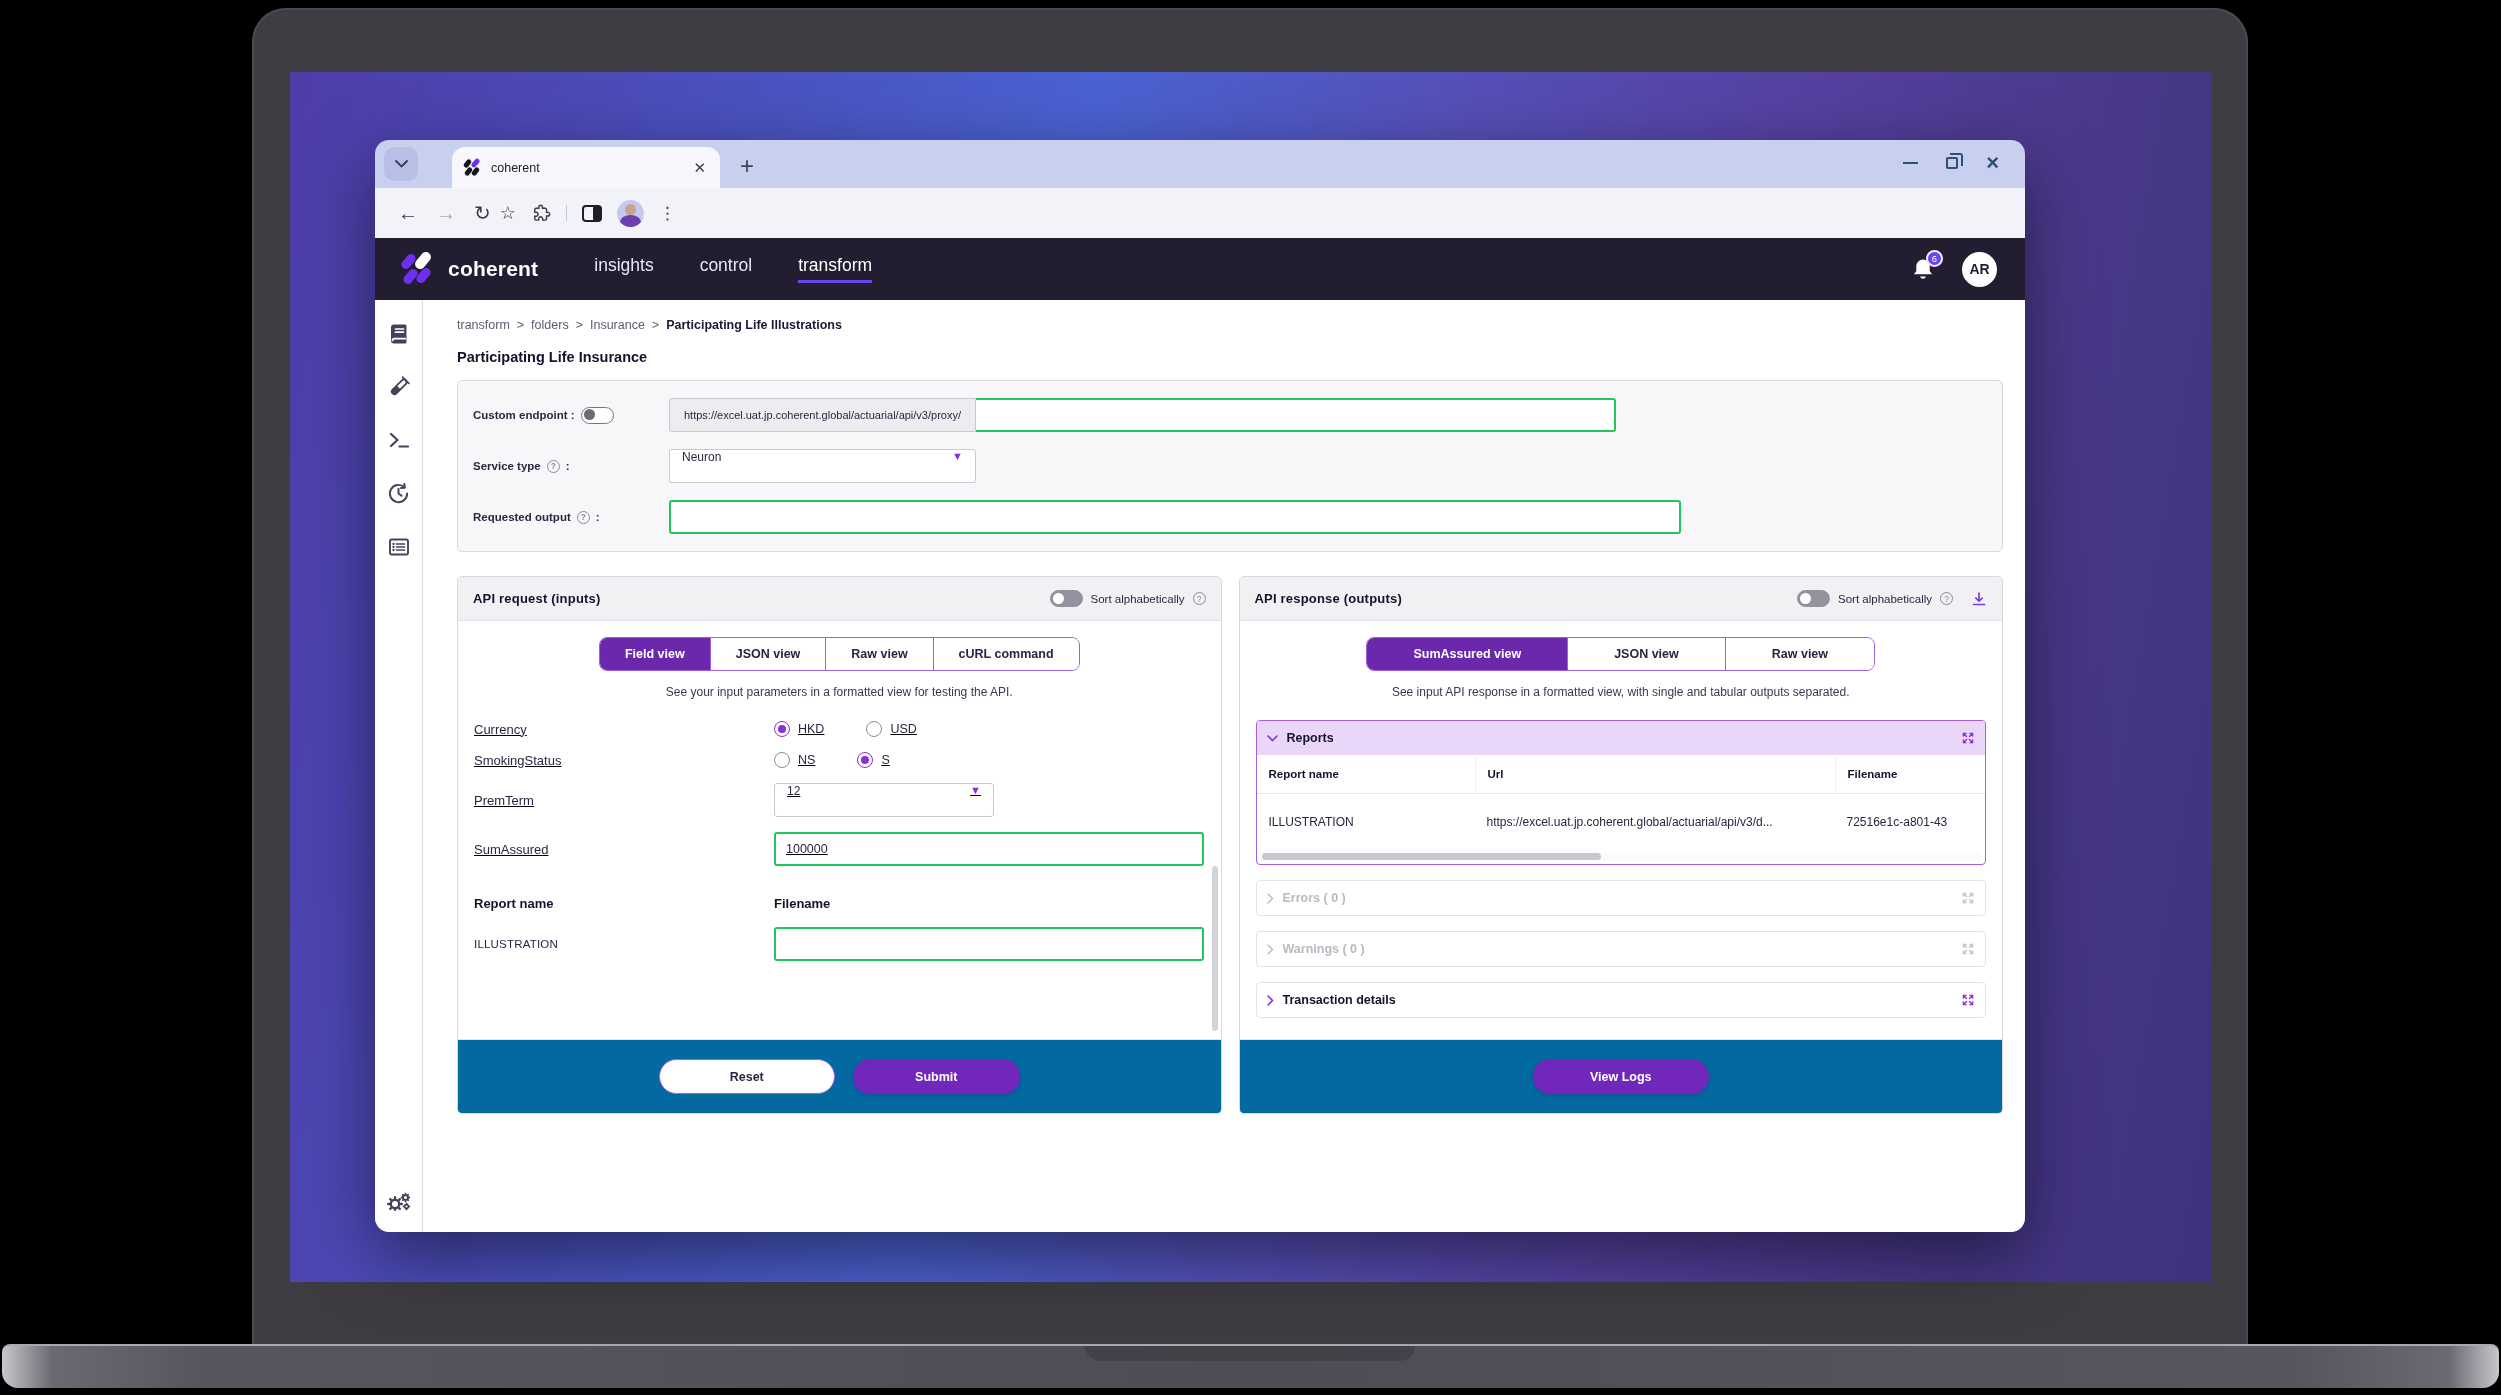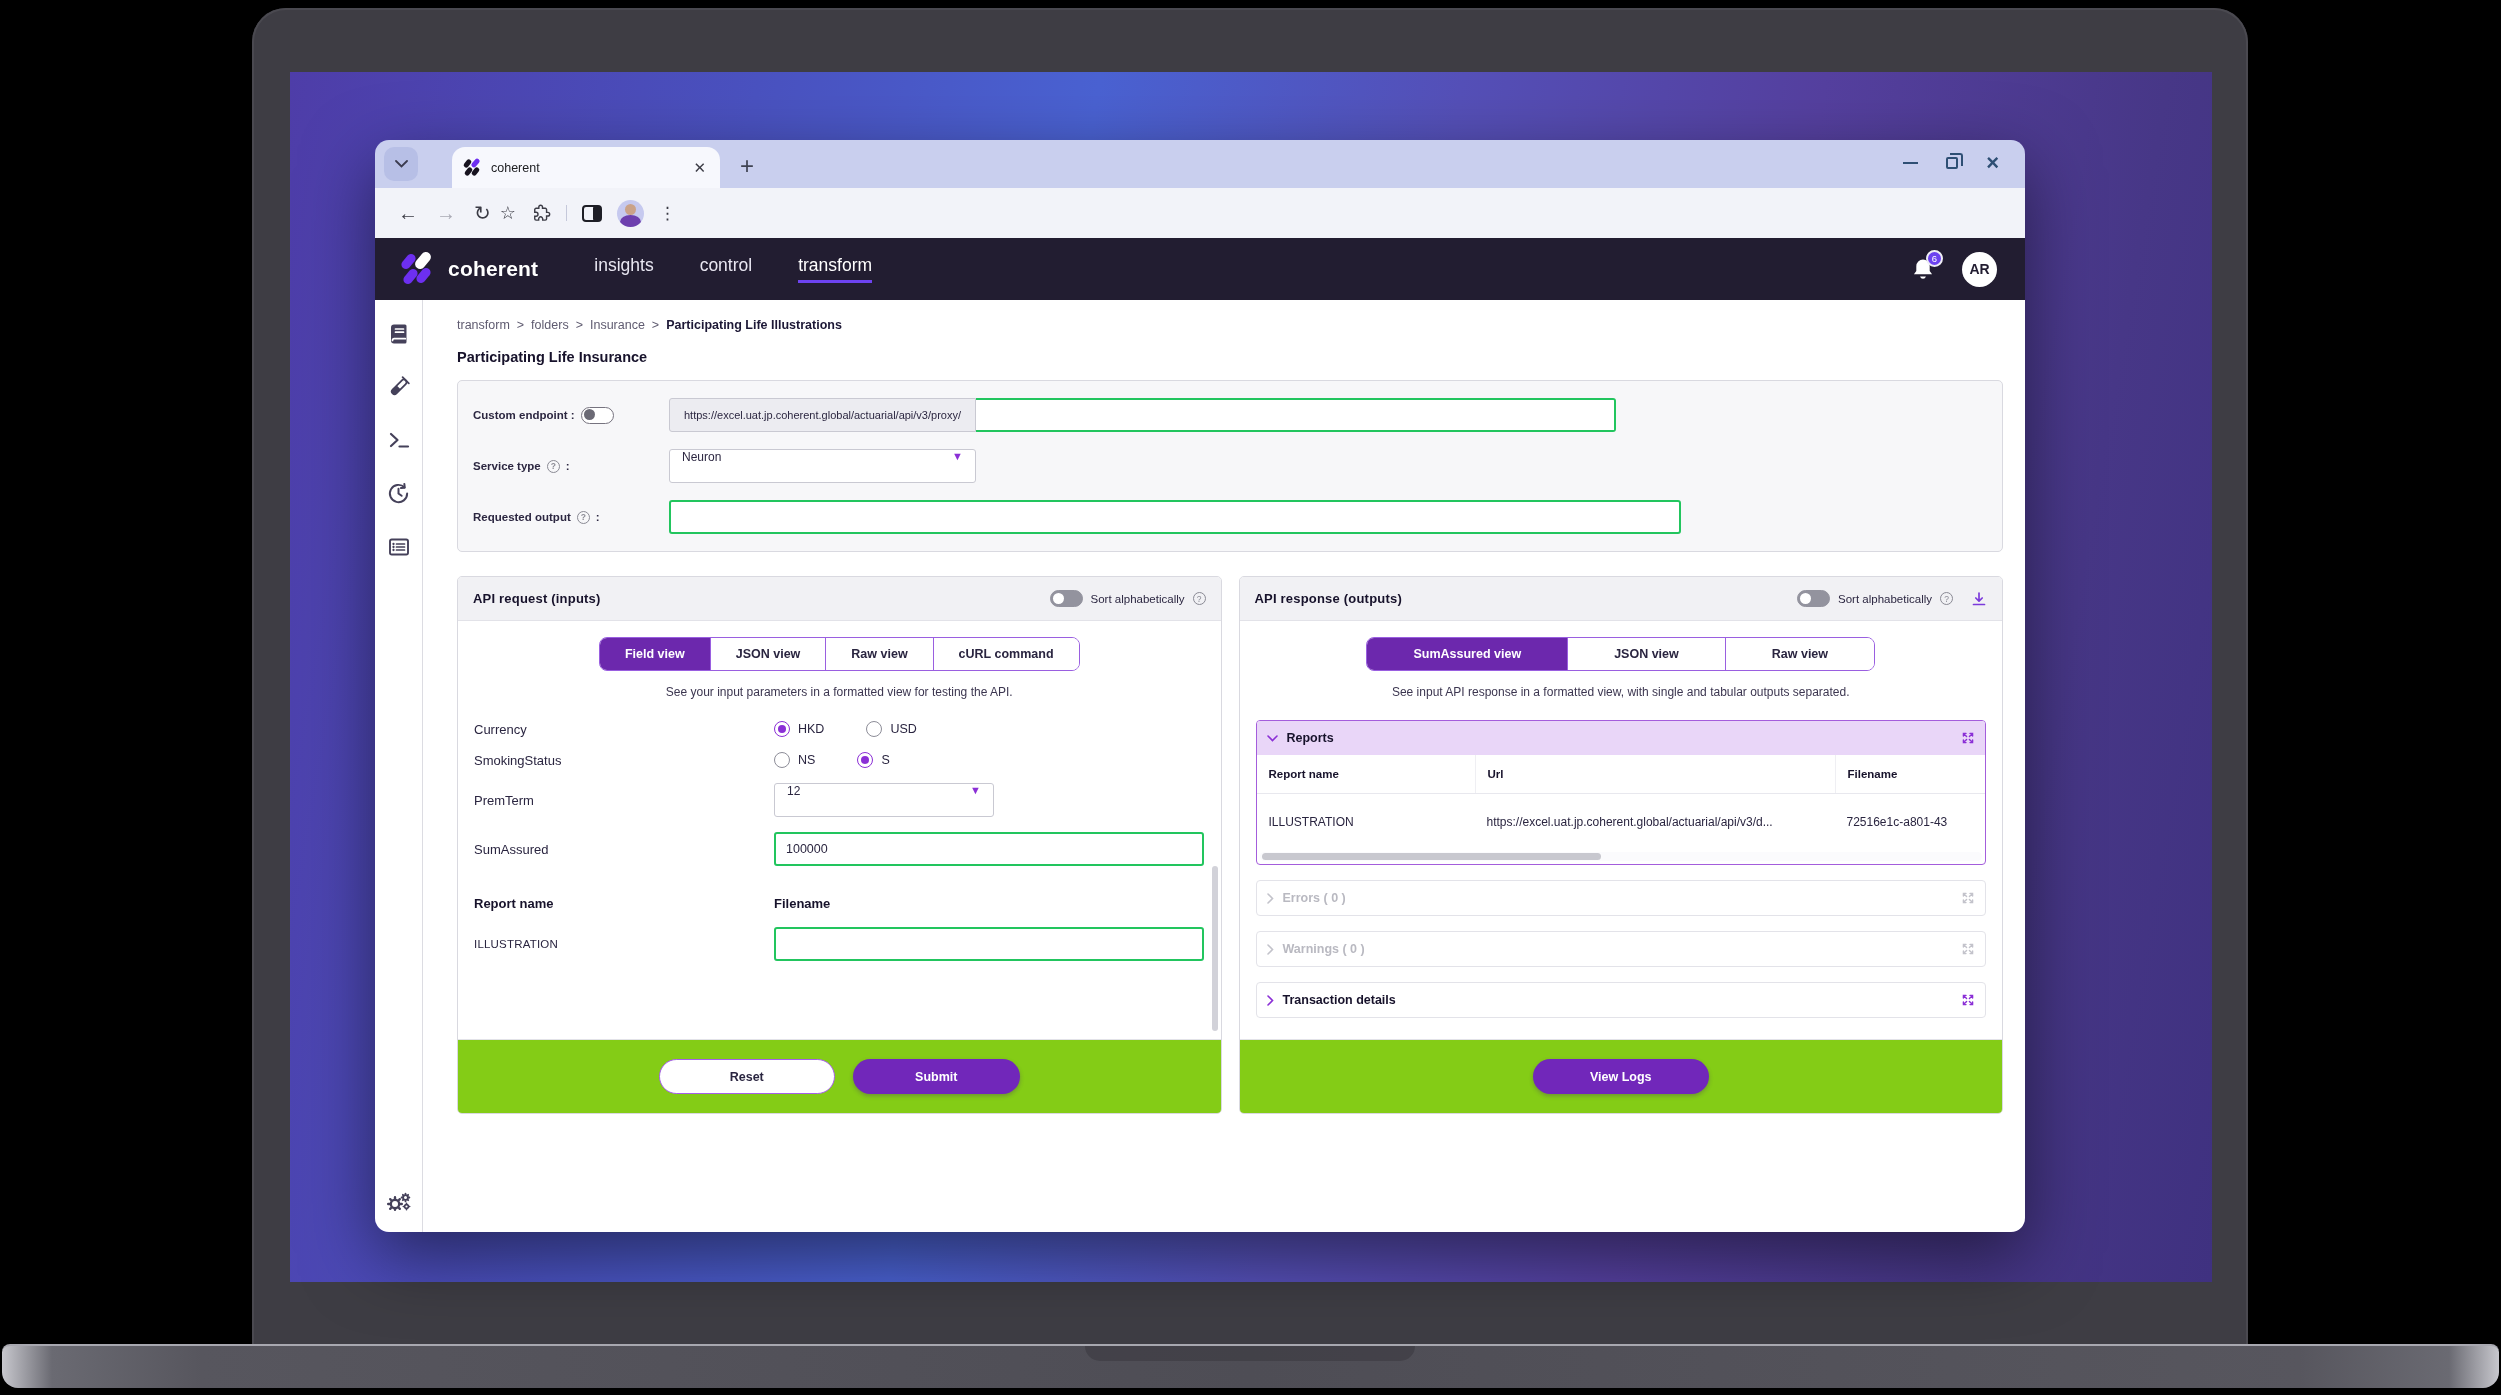--- a/index.html
+++ b/index.html
@@ -126,36 +126,36 @@
   .panel-body { flex:1; padding:16px; position:relative; min-height:0; }
   .tabs { display:flex; justify-content:center; }
   .tabbar { display:inline-flex; border:1.5px solid #9a5fe0; border-radius:8px; overflow:hidden; }
   .seg { padding:9px 25px; font-size:12.5px; font-weight:bold; color:#2a2540; background:#fff; cursor:pointer; }
   .seg + .seg { border-left:1.5px solid #9a5fe0; }
   .seg.on { background:#6c28ad; color:#fff; }
   .seg.wide { padding:9px 46px; }
   .panel-desc { text-align:center; font-size:12px; color:#3c3650; margin-top:14px; }
 
   .fields { margin-top:22px; }
-  .frow { display:grid; grid-template-columns:300px 1fr; align-items:center; margin-bottom:15px; }
+  .frow { display:grid; grid-template-columns:300px 1fr; align-items:center; margin-bottom:15px;text-decoration:underline; }
   .fname { font-size:13px; color:#2a2540; }
   .radios { display:flex; gap:42px; }
   .radio-opt { display:flex; align-items:center; gap:8px; font-size:12.5px; color:#2a2540; cursor:pointer; }
   .radio { width:16px; height:16px; border:1.5px solid #8d8d98; border-radius:50%; background:#fff; position:relative; }
   .radio.on { border-color:#8b2fd6; }
   .radio.on::after { content:""; position:absolute; inset:3px; border-radius:50%; background:#8b2fd6; }
   .prem-select { width:220px; }
   .sum-input { width:430px; }
   .rpt-head { margin-top:30px; display:grid; grid-template-columns:300px 1fr; }
   .rpt-head span { font-size:13px; font-weight:bold; color:#17122b; }
   .rpt-row { margin-top:16px; display:grid; grid-template-columns:300px 1fr; align-items:center; }
   .rpt-name { font-size:11.5px; color:#2a2540; letter-spacing:.2px; }
   .vscroll { position:absolute; right:3px; top:245px; width:6px; height:165px; border-radius:3px; background:#d2d2d9; }
 
-  .panel-footer { height:74px; background:#84cc16; border-top:1px solid #e2e2e8; display:flex;
+  .panel-footer { height:74px; background:#0369a1; border-top:1px solid #e2e2e8; display:flex;
                   align-items:center; justify-content:center; gap:18px; flex:0 0 auto; }
   .btn { height:35px; border-radius:18px; font-size:12.5px; font-weight:bold; display:flex;
          align-items:center; justify-content:center; cursor:pointer; font-family:"Liberation Sans",sans-serif; }
   .btn-reset { width:176px; background:#fff; border:1.5px solid #a55fe8; color:#2a2540; }
   .btn-submit { width:167px; background:#7127ba; border:none; color:#fff; box-shadow:0 2px 4px rgba(60,20,120,.3); }
   .btn-viewlogs { width:176px; background:#7127ba; border:none; color:#fff; box-shadow:0 2px 4px rgba(60,20,120,.3); }
 
   
   .reports-box { margin-top:21px; border:1.5px solid #a45ddc; border-radius:4px; overflow:hidden; }
   .acc-header { height:34px; display:flex; align-items:center; padding:0 10px; gap:9px; cursor:pointer; }

